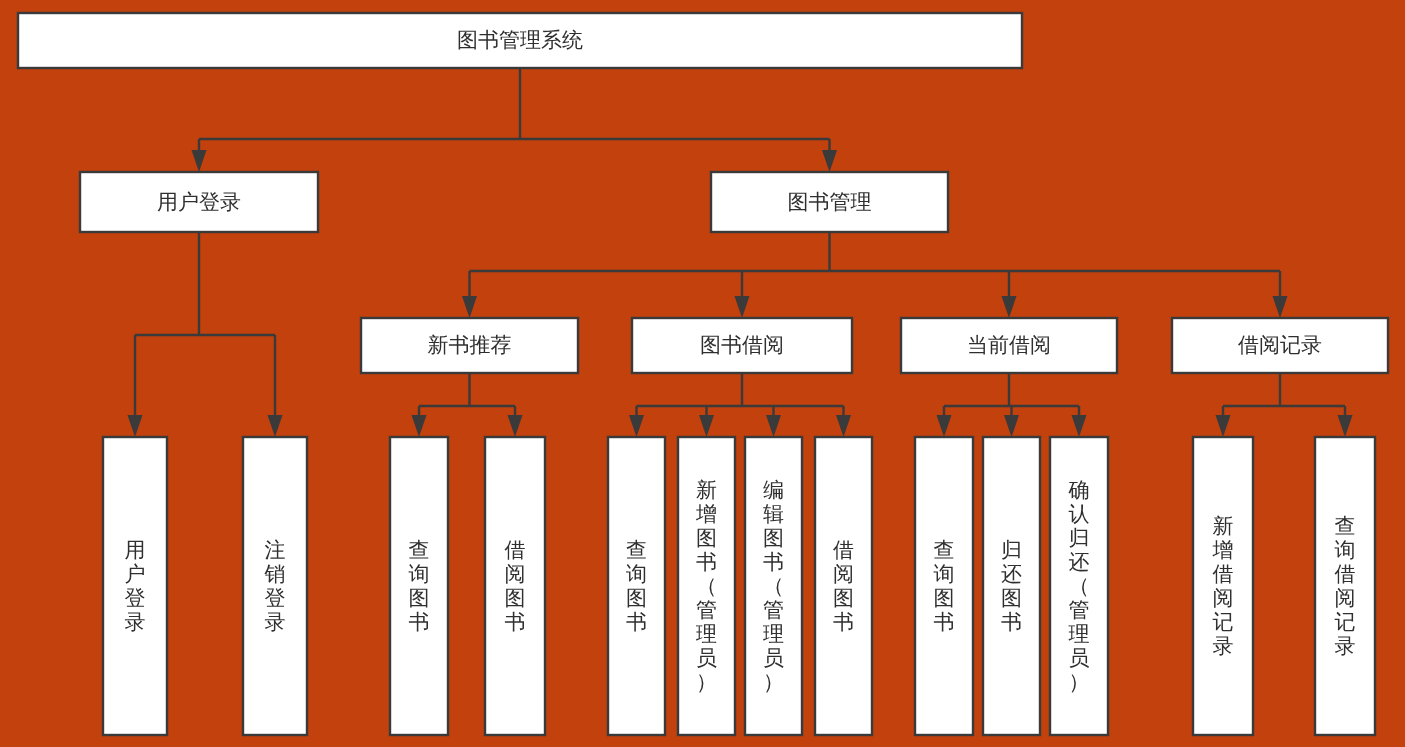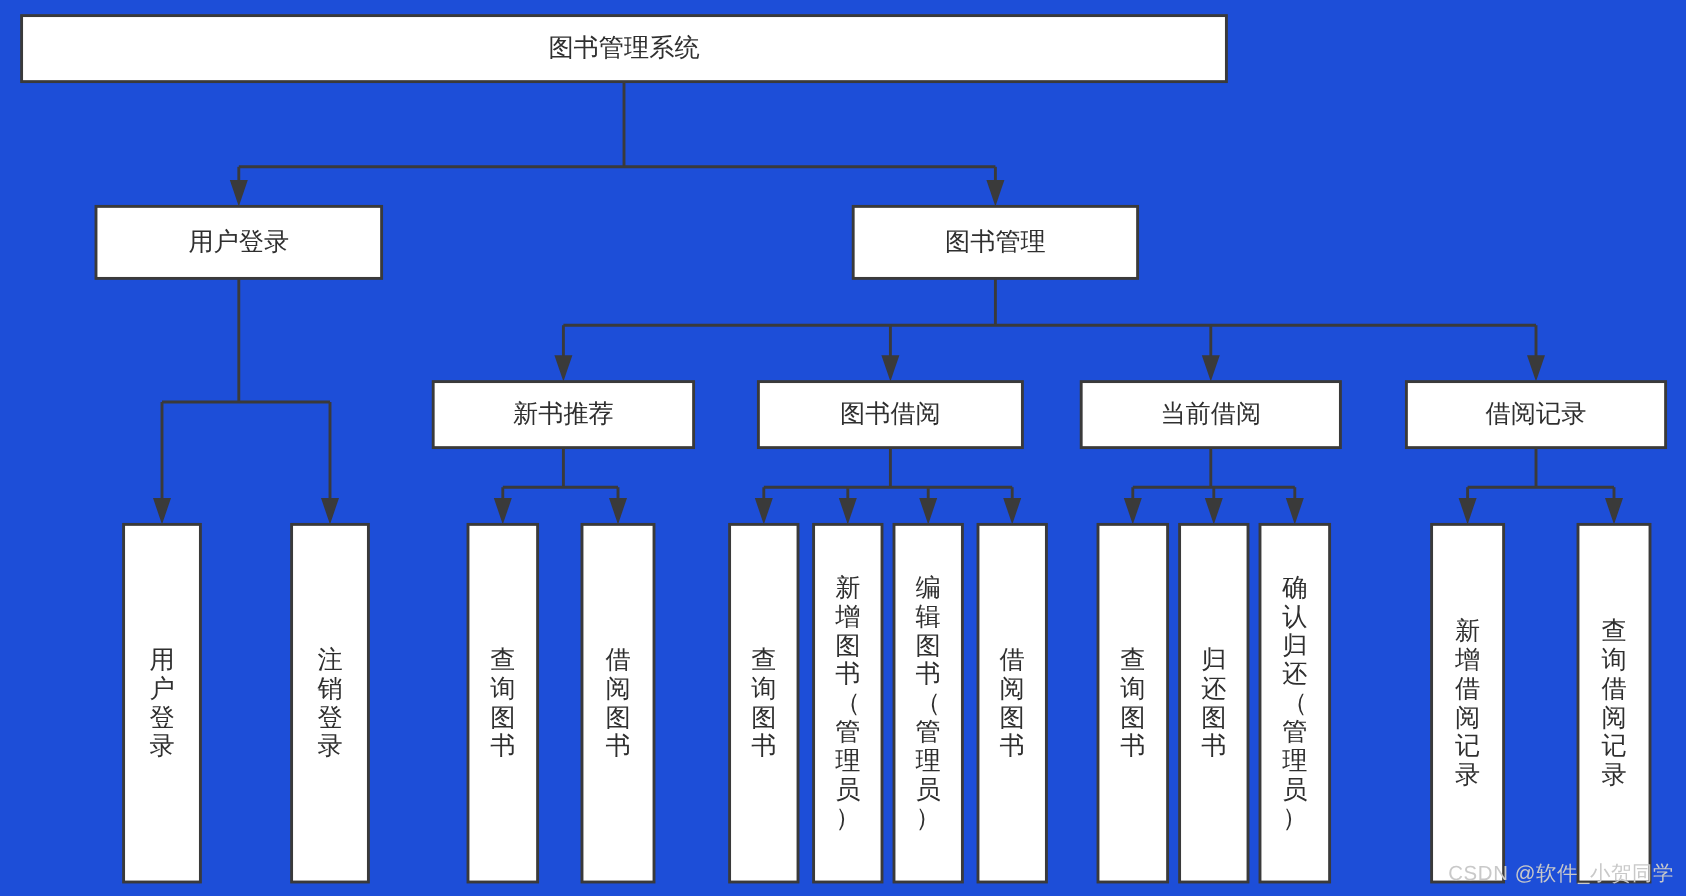--- a/index.html
+++ b/index.html
@@ -7,21 +7,21 @@
     padding: 0;
     background: #ffffff;
   }
   body {
     font-family: "Liberation Sans", "DejaVu Sans", sans-serif;
   }
   #diagram-root {
     position: relative;
     width: 1405px;
     height: 747px;
-    background: #1d4ed8;
+    background: #c2410c;
     overflow: hidden;
   }
   svg.diagram-canvas {
     position: absolute;
     top: 0;
     left: 0;
     width: 1405px;
     height: 747px;
     display: block;
   }
@@ -214,14 +214,13 @@
         <g>
           <rect x="1193" y="437" width="60" height="298" class="node-box"></rect>
           <text x="1223" y="532.72" class="node-label-vertical"><tspan x="1223" dy="0">新</tspan><tspan x="1223" dy="24">增</tspan><tspan x="1223" dy="24">借</tspan><tspan x="1223" dy="24">阅</tspan><tspan x="1223" dy="24">记</tspan><tspan x="1223" dy="24">录</tspan></text>
         </g>
         <g>
           <rect x="1315" y="437" width="60" height="298" class="node-box"></rect>
           <text x="1345" y="532.72" class="node-label-vertical"><tspan x="1345" dy="0">查</tspan><tspan x="1345" dy="24">询</tspan><tspan x="1345" dy="24">借</tspan><tspan x="1345" dy="24">阅</tspan><tspan x="1345" dy="24">记</tspan><tspan x="1345" dy="24">录</tspan></text>
         </g>
       </g>
   </svg>
-  <div class="watermark">CSDN @软件_小贺同学</div>
 </div>
 
 </body></html>

